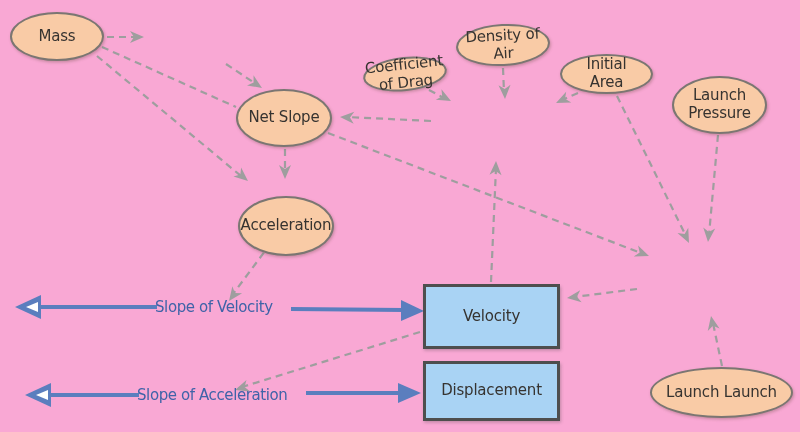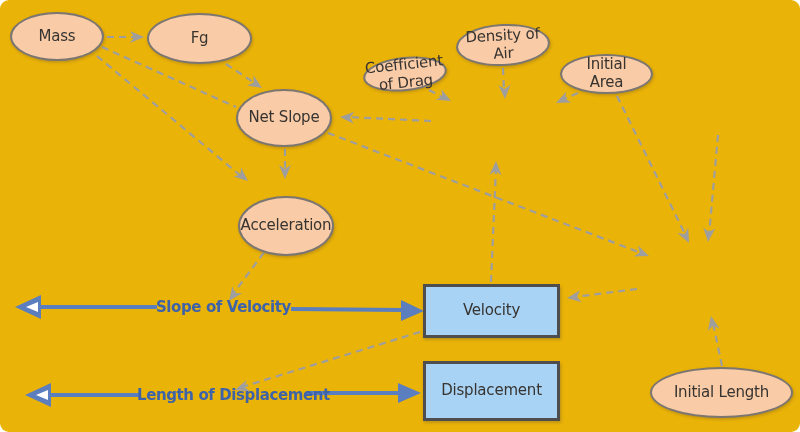--- a/index.html
+++ b/index.html
@@ -1,19 +1,18 @@
 <!DOCTYPE html>
 <html><head>
 <meta charset="utf-8">
 <style>
   html,body{margin:0;padding:0;background:#fff;}
   .canvas{
-    position:relative;width:800px;height:432px;background:#eab308;overflow:hidden;
+    position:relative;width:800px;height:432px;background:#f9a8d4;overflow:hidden;
     font-family:"DejaVu Sans","Liberation Sans",sans-serif;
-    border-radius:9px;
   }
   svg.wires{position:absolute;left:0;top:0;z-index:0;}
   .wire{stroke:#9E9E9E;stroke-width:2.2;stroke-dasharray:7 5;fill:none;stroke-linecap:butt;}
   .head{fill:#9E9E9E;stroke:none;}
   .blue-line{stroke:#5B7EBE;stroke-width:4.2;fill:none;}
   .blue-head{fill:#5B7EBE;stroke:none;}
   .notch{fill:#ffffff;stroke:none;}
   .node{
     position:absolute;z-index:2;box-sizing:border-box;
   }
@@ -24,22 +23,22 @@
   .rectbox{
     background:#A9D3F4;border:3px solid #4E4E4E;
     box-shadow:1px 1.5px 3px rgba(60,60,60,0.30);
   }
   .nlabel{
     position:absolute;left:50%;top:50%;transform:translate(-50%,-50%);
     width:max-content;text-align:center;white-space:pre-line;
     color:#363330;font-size:15px;line-height:1.18;letter-spacing:-0.2px;
   }
   .slope-label{
-    position:absolute;z-index:2;color:#3F63A8;font-weight:700;font-size:15px;
-    letter-spacing:-0.4px;white-space:nowrap;text-align:right;
+    position:absolute;z-index:2;color:#3F63A8;font-weight:400;font-size:15px;
+    letter-spacing:-0.4px;white-space:nowrap;text-align:left;
   }
 </style>
 </head>
 <body>
 
 <div class="canvas">
 
   <svg class="wires" width="800" height="432" viewBox="0 0 800 432">
 
     <g>
@@ -126,48 +125,49 @@
     </g>
     <g>
       <line class="blue-line" x1="306" y1="393" x2="400" y2="393"></line>
       <polygon class="blue-head" points="421,393 398,383 398,403"></polygon>
     </g>
   </svg>
 
   <div class="node ellipse" style="left:10px;top:12px;width:94px;height:49px">
     <span class="nlabel">Mass</span>
   </div>
-  <div class="node ellipse" style="left:147px;top:13px;width:105px;height:51px">
-    <span class="nlabel">Fg</span>
-  </div>
   <div class="node ellipse" style="left:363px;top:57px;width:84px;height:34px;transform:rotate(-6deg)">
     <span class="nlabel">Coefficient
 of Drag</span>
   </div>
   <div class="node ellipse" style="left:456px;top:24px;width:94px;height:42px;transform:rotate(-3deg)">
     <span class="nlabel">Density of
 Air</span>
   </div>
   <div class="node ellipse" style="left:560px;top:54px;width:93px;height:40px">
     <span class="nlabel">Initial
 Area</span>
   </div>
+  <div class="node ellipse" style="left:672px;top:76px;width:95px;height:58px">
+    <span class="nlabel">Launch
+Pressure</span>
+  </div>
   <div class="node ellipse" style="left:236px;top:89px;width:96px;height:58px">
     <span class="nlabel">Net Slope</span>
   </div>
   <div class="node ellipse" style="left:238px;top:196px;width:96px;height:60px">
     <span class="nlabel">Acceleration</span>
   </div>
   <div class="node ellipse" style="left:650px;top:367px;width:143px;height:51px">
-    <span class="nlabel">Initial Length</span>
+    <span class="nlabel">Launch Launch</span>
   </div>
 
-  <div class="node rectbox" style="left:423px;top:284px;width:137px;height:54px">
+  <div class="node rectbox" style="left:423px;top:284px;width:137px;height:65px">
     <span class="nlabel">Velocity</span>
   </div>
   <div class="node rectbox" style="left:423px;top:361px;width:137px;height:60px">
     <span class="nlabel">Displacement</span>
   </div>
 
   <div class="slope-label" style="left:155px;top:298px;width:136px">Slope of Velocity</div>
-  <div class="slope-label" style="left:137px;top:386px;width:170px">Length of Displacement</div>
+  <div class="slope-label" style="left:137px;top:386px;width:170px">Slope of Acceleration</div>
 
 </div>
 
 </body></html>

